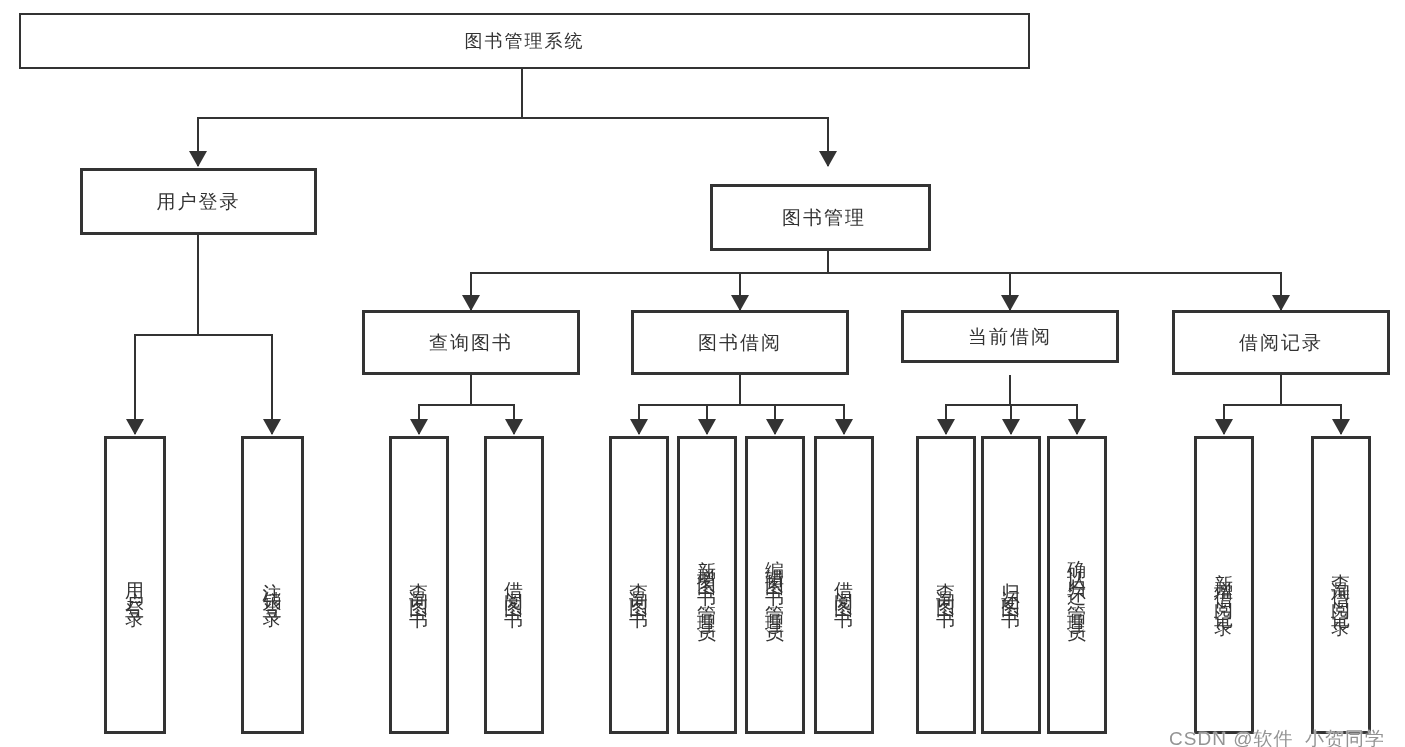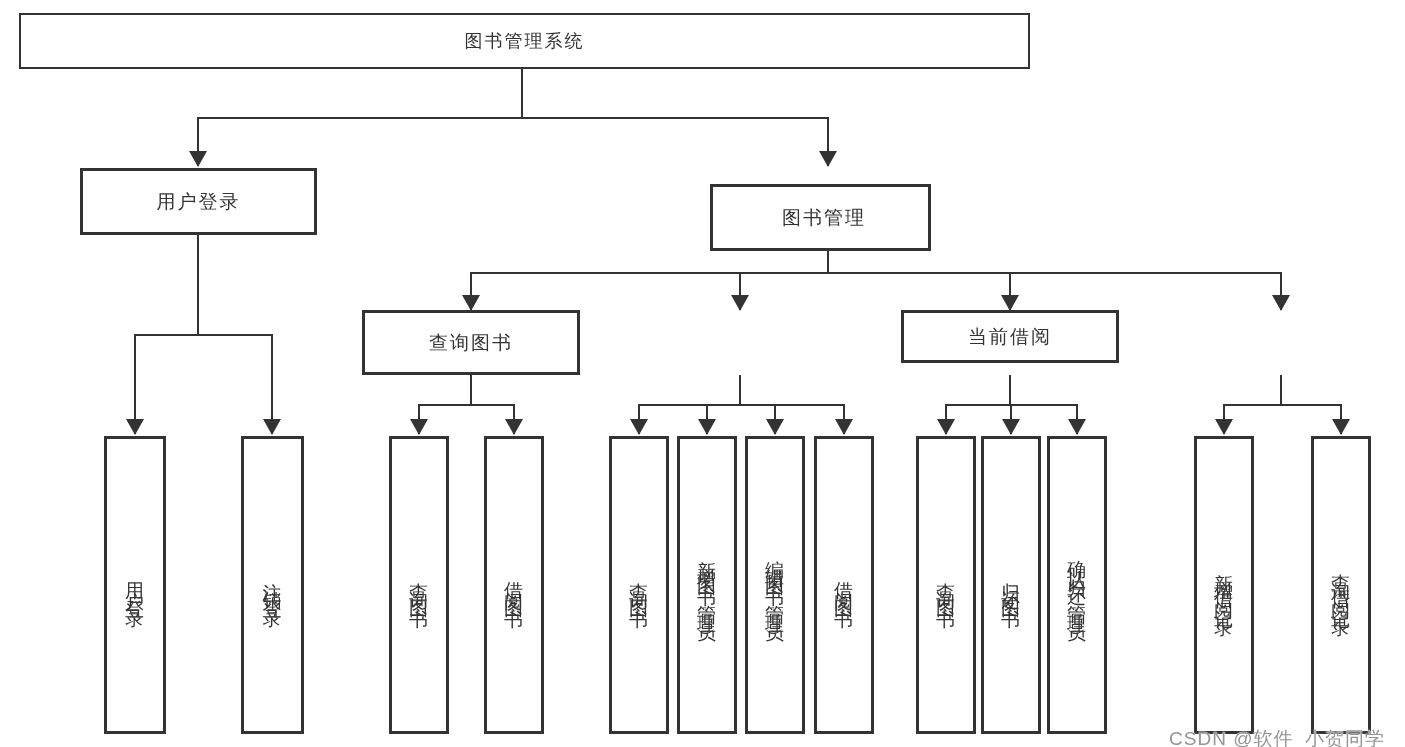--- a/index.html
+++ b/index.html
@@ -107,22 +107,28 @@
   <div class="node h" id="l2-user">
     <span class="lbl">用户登录</span>
   </div>
   <div class="node h" id="l2-book">
     <span class="lbl">图书管理</span>
   </div>
 
   <div class="node h" id="l3-rec">
     <span class="lbl">查询图书</span>
   </div>
+  <div class="node h" id="l3-borrow">
+    <span class="lbl">图书借阅</span>
+  </div>
   <div class="node h" id="l3-current">
     <span class="lbl">当前借阅</span>
+  </div>
+  <div class="node h" id="l3-records">
+    <span class="lbl">借阅记录</span>
   </div>
 
   <div class="node v leaf" id="lf-1a">
     <span class="lbl">用户登录</span>
   </div>
   <div class="node v leaf" id="lf-1b">
     <span class="lbl">注销登录</span>
   </div>
 
   <div class="node v leaf" id="lf-2a">

